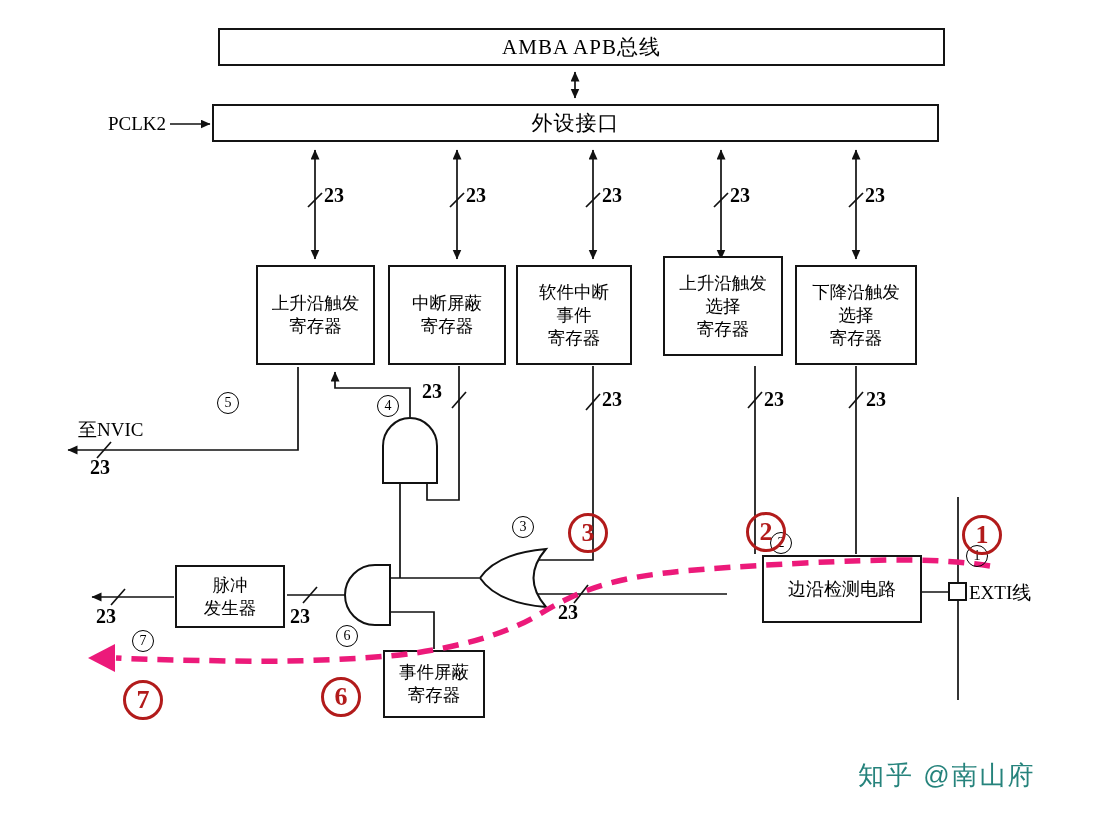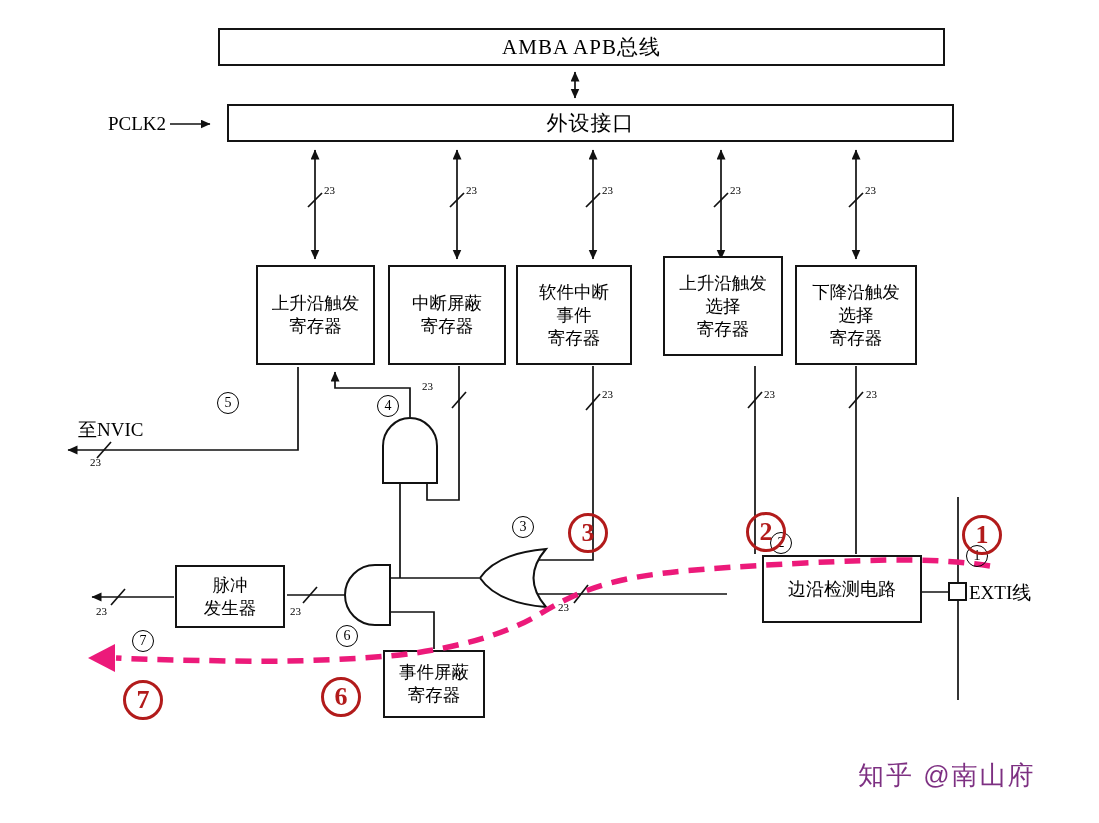--- a/index.html
+++ b/index.html
@@ -12,30 +12,30 @@
   .box {
     position: absolute; border: 2px solid #141414; background: #fff; z-index: 2;
     display: flex; flex-direction: column; align-items: center; justify-content: center;
     text-align: center;
   }
   .bus { font-size: 21px; letter-spacing: 1px; }
   .reg { font-size: 17.5px; line-height: 23px; }
   .blk { font-size: 17.5px; line-height: 23px; }
   .edge { font-size: 18px; margin-left: 34px; }
   .lbl { position: absolute; z-index: 2; font-size: 19px; white-space: nowrap; text-align: center; }
-  .w23 { position: absolute; z-index: 2; font-size: 11px; }
+  .w23 { position: absolute; z-index: 2; font-size: 20px; font-weight: bold; }
   .circ {
     position: absolute; border-radius: 50%; z-index: 4; background: transparent;
     display: flex; align-items: center; justify-content: center;
   }
   .circ.black { width: 22px; height: 22px; border: 1.6px solid #000; font-size: 14px; color: #000; }
   .circ.red { width: 40px; height: 40px; border: 3px solid #b21b1b; font-size: 26px; font-weight: bold; color: #b21b1b; }
   .watermark {
     position: absolute; z-index: 5; font-family: "Liberation Sans", sans-serif;
-    font-size: 26px; color: #701a75; letter-spacing: 2px; opacity: 0.9; white-space: nowrap;
+    font-size: 26px; color: #0f766e; letter-spacing: 2px; opacity: 0.9; white-space: nowrap;
   }
   svg.layer { pointer-events: none; }
 </style>
 </head>
 <body>
 
 <div id="stage">
 
   <svg class="layer" style="z-index:1" width="1099" height="823" viewBox="0 0 1099 823">
     <defs>
@@ -94,21 +94,21 @@
 
     <path d="M383,483 L383,446 A27,28 0 0 1 437,446 L437,483 Z" fill="#fff" stroke="#111" stroke-width="2"></path>
     <path d="M390,565 L375,565 A30,30 0 0 0 375,625 L390,625 Z" fill="#fff" stroke="#111" stroke-width="2"></path>
     <path d="M546,549 Q497,553 480,578 Q497,603 546,607 Q521,578 546,549 Z" fill="#fff" stroke="#111" stroke-width="2"></path>
     <rect x="949" y="583" width="17" height="17" fill="#fff" stroke="#111" stroke-width="2"></rect>
   </svg>
 
   <div class="box bus" style="left:218px;top:28px;width:727px;height:38px">
     <div>AMBA APB总线</div>
   </div>
-  <div class="box bus" style="left:227px;top:104px;width:727px;height:38px">
+  <div class="box bus" style="left:212px;top:104px;width:727px;height:38px">
     <div>外设接口</div>
   </div>
 
   <div class="box reg" style="left:256px;top:265px;width:119px;height:100px">
     <div>上升沿触发</div>
     <div>寄存器</div>
   </div>
   <div class="box reg" style="left:388px;top:265px;width:118px;height:100px">
     <div>中断屏蔽</div>
     <div>寄存器</div>

